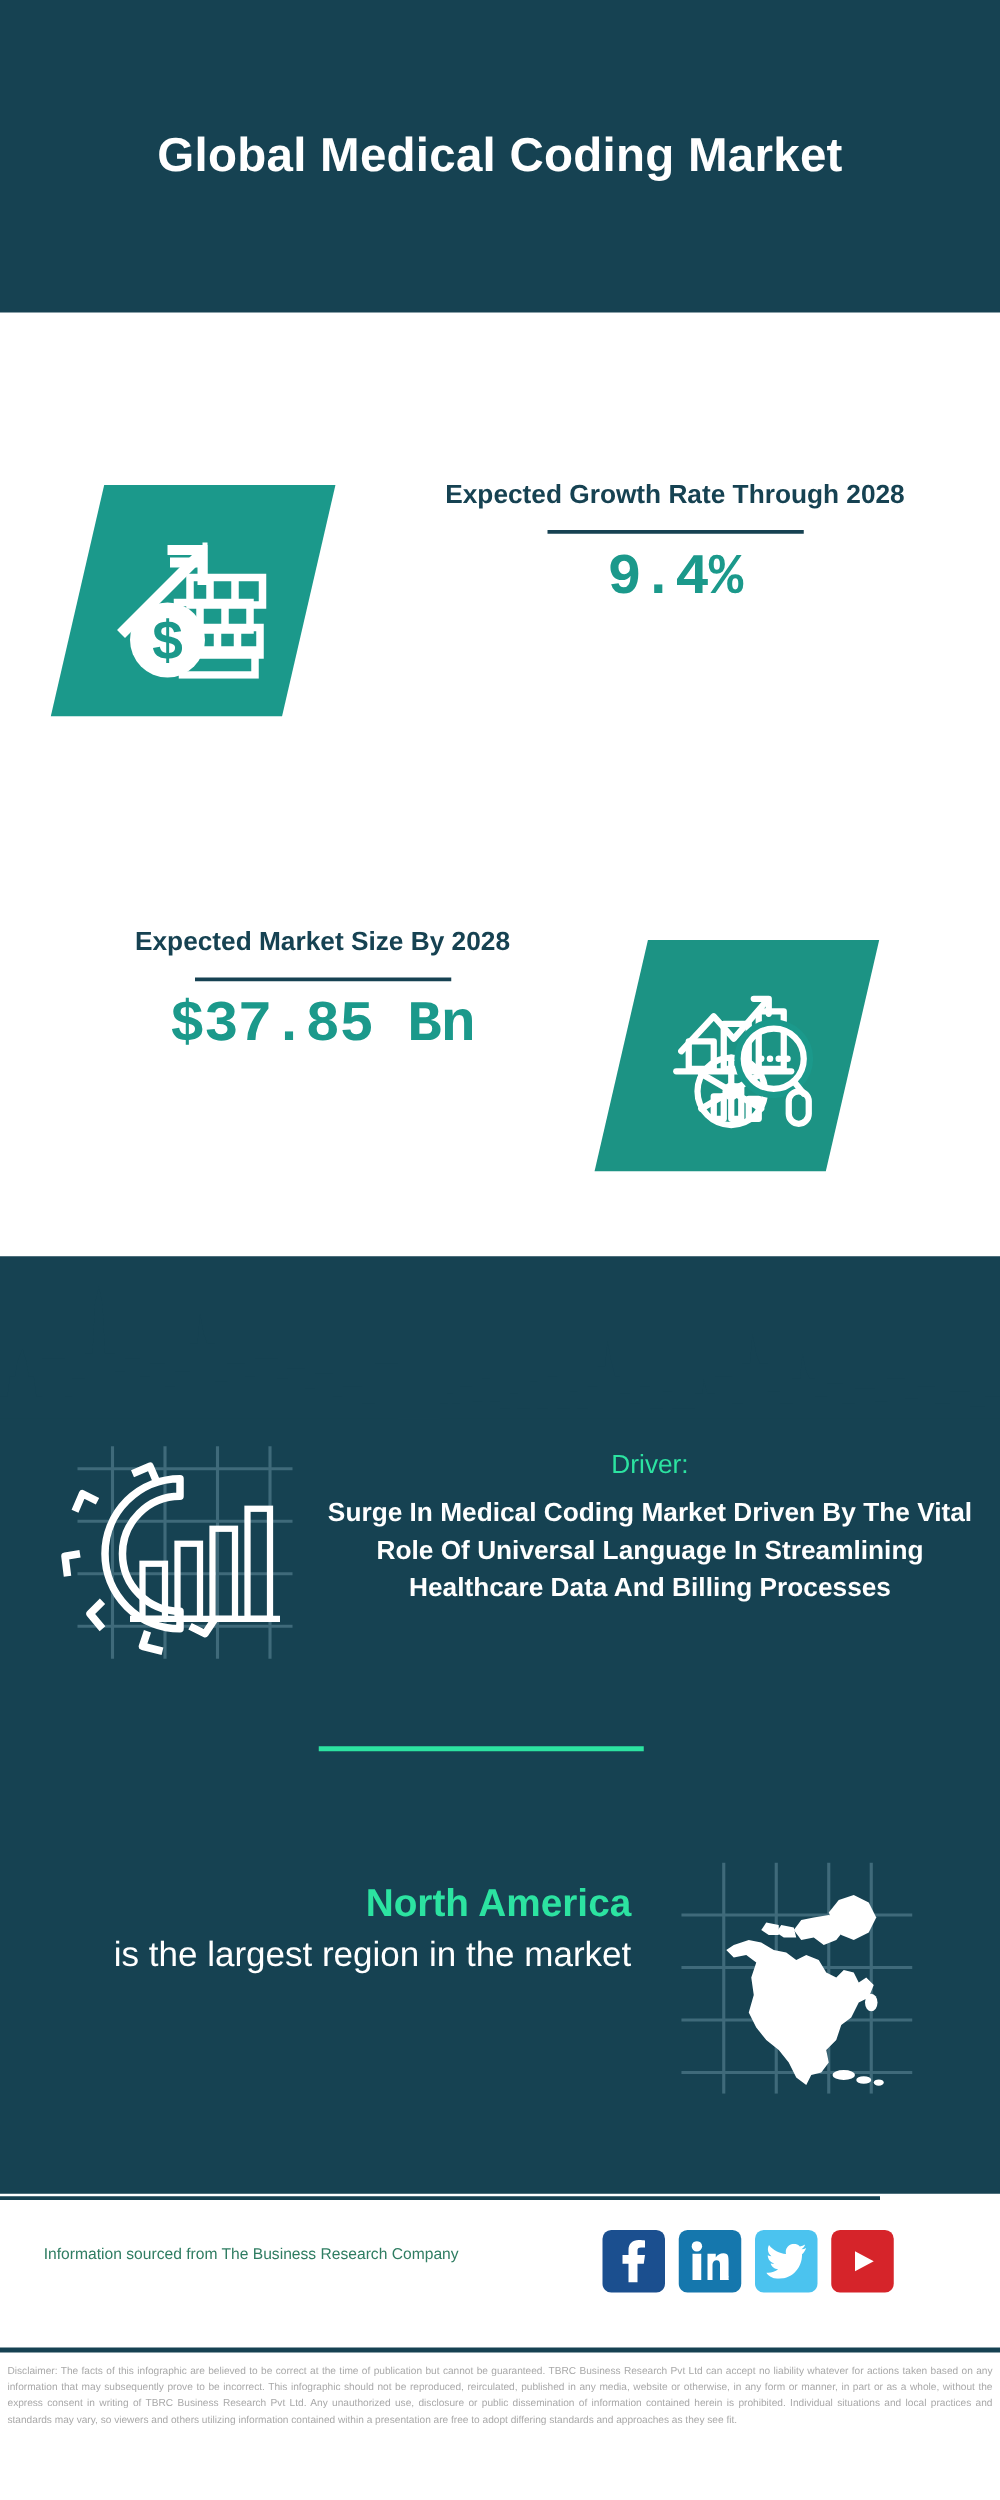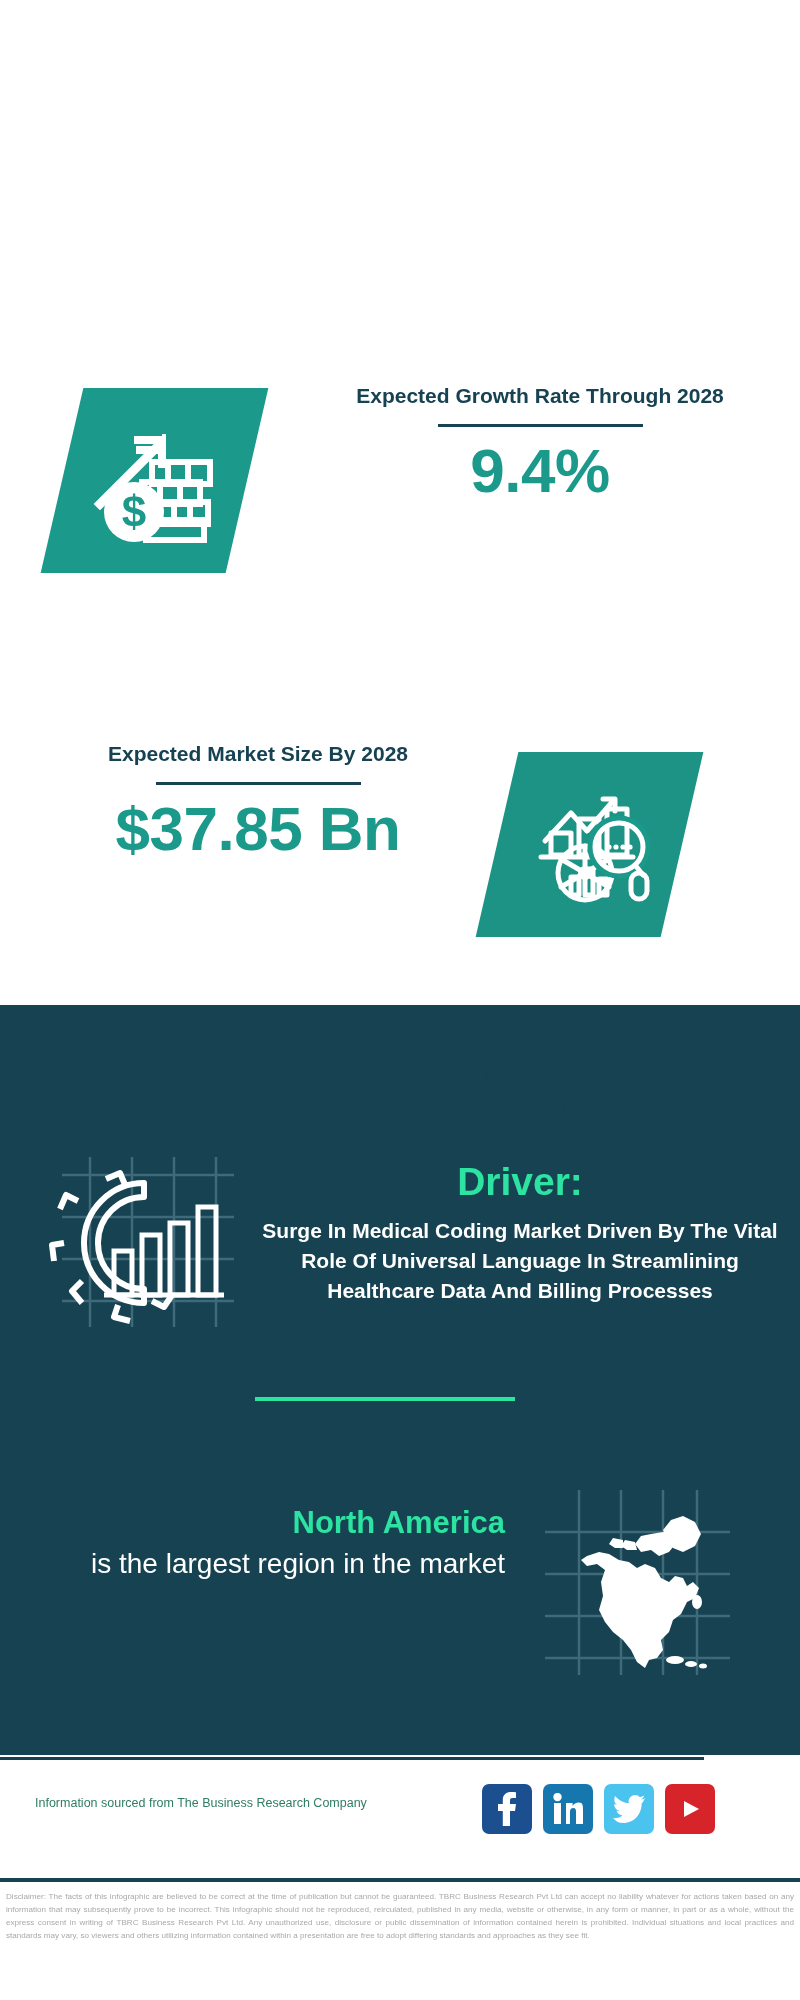--- a/index.html
+++ b/index.html
@@ -41,22 +41,23 @@
   }
   .stat-label {
     color:#164252; font-size:21px; font-weight:bold; line-height:1.34;
   }
   .stat-rule {
     height:3px; background:#164252; margin:14px auto 10px auto;
   }
   .rule-w1 { width:205px; }
   .rule-w2 { width:205px; }
   .stat-value {
-    color:#1b998b; font-size:62px; font-weight:bold; line-height:1.1;
+    color:#1b998b; font-size:46px; font-weight:bold; line-height:1.1;
     letter-spacing:-.5px;
+    font-family:Liberation Mono, monospace;
   }
 
   
   .dark-section {
     position:absolute; left:0; top:1005px; width:800px; height:750px;
     background:#164252;
   }
   .skyline {
     position:absolute; left:0; top:0; width:800px; height:130px;
     display:block;
@@ -67,21 +68,21 @@
   }
 
   
   .driver-icon-wrap {
     position:absolute; left:48px; top:1155px; width:190px; height:175px;
   }
   .driver-text {
     position:absolute; left:250px; top:1160px; width:540px; text-align:center;
   }
   .driver-head {
-    color:#2ce3a1; font-size:39px; font-weight:bold; margin-bottom:12px;
+    color:#2ce3a1; font-size:21px; font-weight:normal; margin-bottom:12px;
   }
   .driver-body {
     color:#ffffff; font-size:21px; font-weight:bold; line-height:1.44;
   }
   .driver-rule {
     position:absolute; left:255px; top:1397px; width:260px; height:4px;
     background:#2ce3a1;
   }
 
   
@@ -129,20 +130,23 @@
   .disclaimer p {
     color:#a9a9a9; font-size:8.1px; line-height:1.62; text-align:justify;
     font-family:"Liberation Sans", sans-serif;
   }
 </style>
 </head>
 <body>
 
 <div class="page">
 
+  <div class="header">
+    <div class="header-title">Global Medical Coding Market</div>
+  </div>
 
   <div class="para-tile growth-tile">
     <div class="tile-inner">
       <svg width="130" height="125" viewBox="0 0 130 125">
         <g fill="none" stroke="#ffffff" stroke-width="9" stroke-linecap="square">
           <path d="M10 86 L66 30"></path>
         </g>
         <polygon points="72,16 72,28 46,28 46,36 72,36 72,48 76,48 76,16" fill="#ffffff"></polygon>
         <path d="M44 18 L76 18 L76 50 L68 50 L68 26 L44 26 Z" fill="#ffffff"></path>
 

